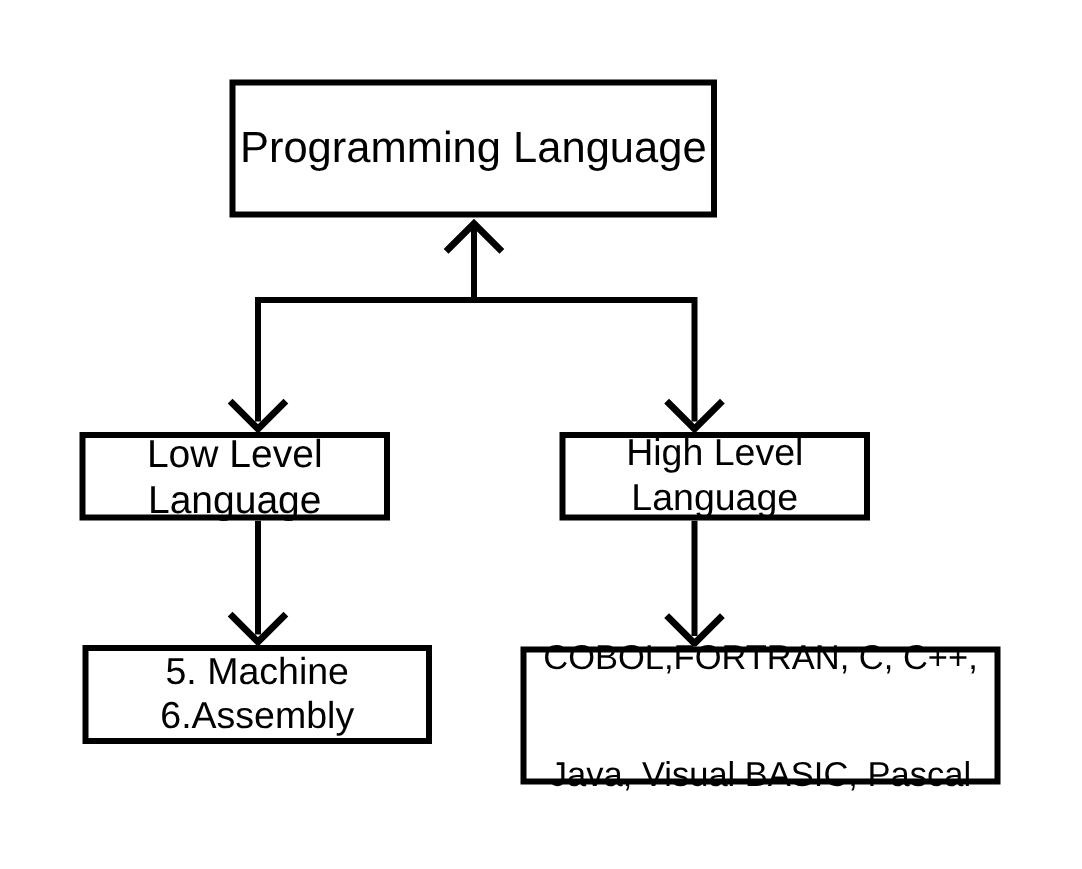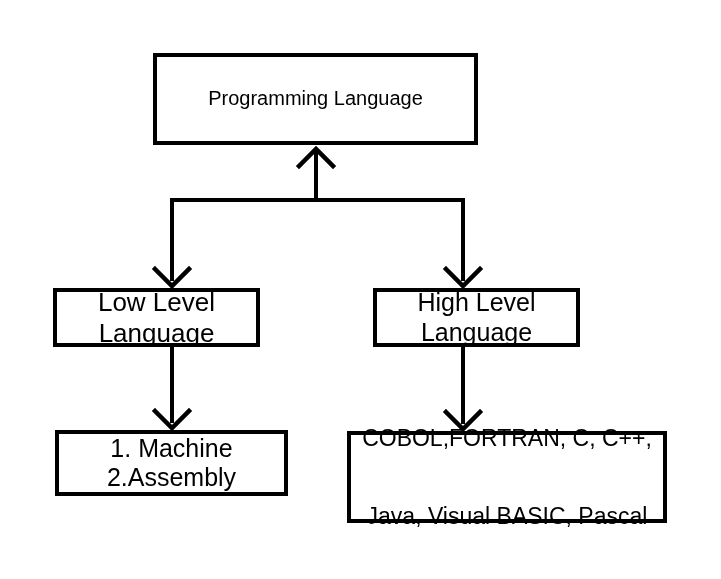--- a/index.html
+++ b/index.html
@@ -28,21 +28,21 @@
     flex-direction: column;
     align-items: center;
     justify-content: center;
     text-align: center;
     line-height: 1.18;
   }
   .node span { white-space: nowrap; }
   .node-root {
     left: 153px; top: 53px;
     width: 325px; height: 92px;
-    font-size: 20px;
+    font-size: 29px;
   }
   .node-low-level {
     left: 53px; top: 288px;
     width: 207px; height: 59px;
     font-size: 26px;
   }
   .node-high-level {
     left: 373px; top: 288px;
     width: 207px; height: 59px;
     font-size: 25px;
@@ -101,22 +101,22 @@
     <span>Low Level</span>
     <span>Language</span>
   </div>
 
   <div class="node node-high-level">
     <span>High Level</span>
     <span>Language</span>
   </div>
 
   <div class="node node-machine-assembly">
-    <span>1. Machine</span>
-    <span>2.Assembly</span>
+    <span>5. Machine</span>
+    <span>6.Assembly</span>
   </div>
 
   <div class="node node-high-level-examples">
     <span>COBOL,FORTRAN, C, C++,</span>
     <span>Java, Visual BASIC, Pascal</span>
   </div>
 
 </div>
 
 </body></html>

